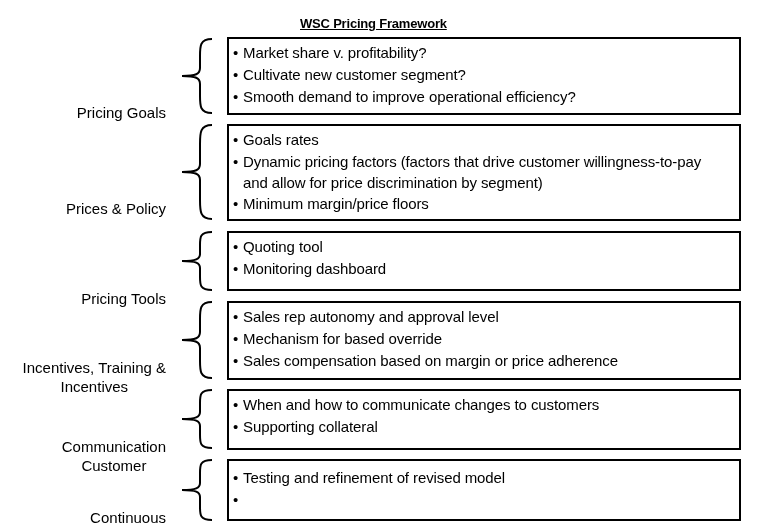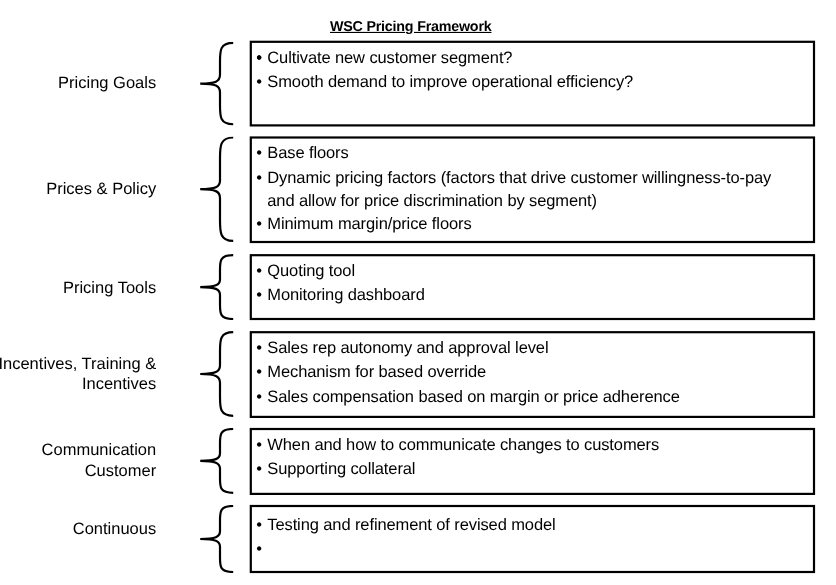--- a/index.html
+++ b/index.html
@@ -6,22 +6,22 @@
     body {
       width: 760px; height: 532px; position: relative; overflow: hidden;
       font-family: "Liberation Sans", "DejaVu Sans", sans-serif; color: #000;
     }
     .title {
       position: absolute; left: 300px; top: 16px;
       font-size: 13px; font-weight: bold; text-decoration: underline;
       letter-spacing: -0.2px;
     }
     .label {
-      position: absolute; right: 618px; text-align: right;
-      font-size: 15px; line-height: 19px; white-space: nowrap;
+      position: absolute; right: 594px; text-align: center;
+      font-size: 15px; line-height: 19px; white-space: nowrap; margin-top: 37px;
     }
     .brace { position: absolute; left: 178px; width: 36px; }
     .brace svg { display: block; width: 100%; height: 100%; }
     .box {
       position: absolute; left: 227px; width: 514px;
       border: 2.5px solid #000; box-sizing: border-box;
       padding: 3px 0 0 4px;
     }
     .item {
       font-size: 15px; line-height: 22px; position: relative; padding-left: 10px;
@@ -37,35 +37,35 @@
 
 <div class="label" style="top:66px;">
   <div>Pricing Goals</div>
 </div>
 <div class="brace" style="top:38px;height:76px;">
   <svg viewBox="0 0 36 76" preserveAspectRatio="none">
       <path d="M34 1 C22 1 22 8 22 18 L22 30 C22 36 18 38 4 38 C18 38 22 40 22 46 L22 58 C22 68 22 75 34 75" fill="none" stroke="#000" stroke-width="2"></path>
     </svg>
 </div>
 <div class="box" style="top:37px;height:78px;">
-  <div class="item"><span class="bullet">•</span></div>
+  <div class="item"><span class="bullet">•</span><span>Market share v. profitability?</span></div>
   <div class="item"><span class="bullet">•</span><span>Cultivate new customer segment?</span></div>
   <div class="item"><span class="bullet">•</span><span>Smooth demand to improve operational efficiency?</span></div>
 </div>
 
 <div class="label" style="top:162px;">
   <div>Prices &amp; Policy</div>
 </div>
 <div class="brace" style="top:124px;height:96px;">
   <svg viewBox="0 0 36 96" preserveAspectRatio="none">
       <path d="M34 1 C22 1 22 9 22 20 L22 40 C22 46 18 48 4 48 C18 48 22 50 22 56 L22 76 C22 87 22 95 34 95" fill="none" stroke="#000" stroke-width="2"></path>
     </svg>
 </div>
 <div class="box" style="top:124px;height:97px;">
-  <div class="item"><span class="bullet">•</span><span>Base floors</span></div>
+  <div class="item"><span class="bullet">•</span><span>Goals rates</span></div>
   <div class="item wrap" style="padding-right:14px;"><span class="bullet">•</span><span>Dynamic pricing factors (factors that drive customer willingness-to-pay and allow for price discrimination by segment)</span></div>
   <div class="item"><span class="bullet">•</span><span>Minimum margin/price floors</span></div>
 </div>
 
 <div class="label" style="top:252px;">
   <div>Pricing Tools</div>
 </div>
 <div class="brace" style="top:231px;height:60px;">
   <svg viewBox="0 0 36 60" preserveAspectRatio="none">
       <path d="M34 1 C22 1 22 6 22 14 L22 23 C22 28 18 30 4 30 C18 30 22 32 22 37 L22 46 C22 54 22 59 34 59" fill="none" stroke="#000" stroke-width="2"></path>

